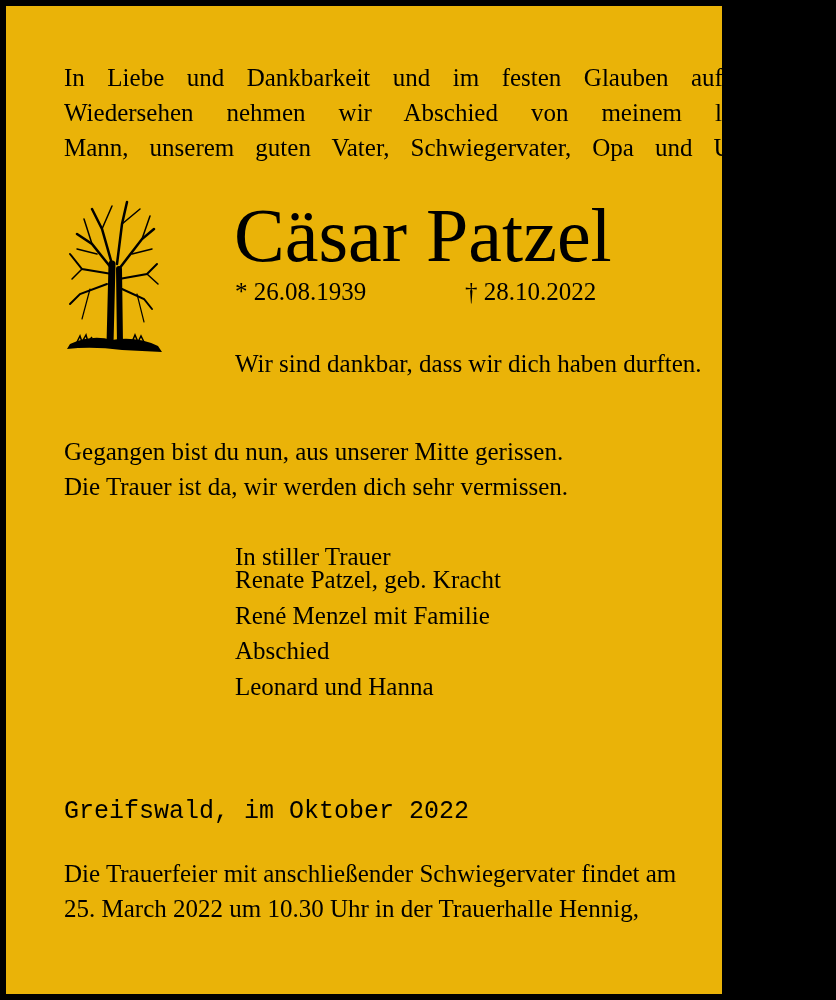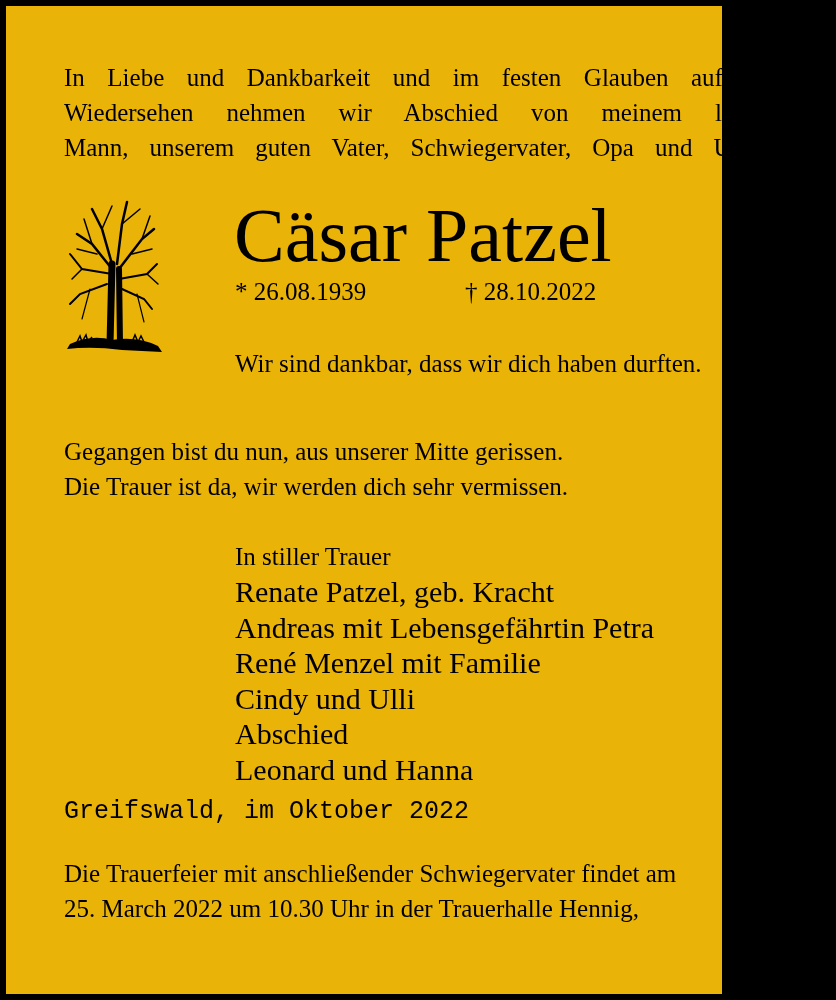--- a/index.html
+++ b/index.html
@@ -8,21 +8,21 @@
   .t { position: absolute; font-size: 25px; line-height: 35px; white-space: nowrap; }
   .intro { left: 58px; top: 54px; width: 712px; }
   .intro .ln { display: block; text-align: justify; text-align-last: justify; height: 35px; }
   .intro .ln.last { text-align-last: justify; }
   .name { position: absolute; left: 228px; top: 184px; font-size: 76px; line-height: 90px; white-space: nowrap; }
   .birth { left: 229px; top: 268px; }
   .death { left: 459px; top: 268px; }
   .quote1 { left: 229px; top: 340px; }
   .poem { left: 58px; top: 404px; margin-top: 24px; }
   .mourn-head { left: 229px; top: 533px; font-family: Liberation Serif, serif; }
-  .mourners { position: absolute; left: 229px; top: 568px; font-size: 30px; line-height: 35.5px; }
+  .mourners { position: absolute; left: 229px; top: 556px; font-size: 25px; line-height: 35.5px; }
   .mourners div { white-space: nowrap; }
   .place { left: 58px; top: 788px; font-family: Liberation Mono, monospace; }
   .funeral { left: 58px; top: 850px; }
   .tree { position: absolute; left: 56px; top: 188px; width: 100px; height: 160px; }
 </style>
 </head>
 <body>
 
 <div class="frame">
 
@@ -67,23 +67,21 @@
 
   <div class="t poem">
     <div>Gegangen bist du nun, aus unserer Mitte gerissen.</div>
     <div>Die Trauer ist da, wir werden dich sehr vermissen.</div>
   </div>
 
   <div class="t mourn-head">In stiller Trauer</div>
 
   <div class="mourners">
     <div>Renate Patzel, geb. Kracht</div>
-    <div>Andreas mit Lebensgefährtin Petra</div>
     <div>René Menzel mit Familie</div>
-    <div>Cindy und Ulli</div>
     <div>Abschied</div>
     <div>Leonard und Hanna</div>
   </div>
 
   <div class="t place">Greifswald, im Oktober 2022</div>
 
   <div class="t funeral">
     <div>Die Trauerfeier mit anschließender Schwiegervater findet am</div>
     <div>25. March 2022 um 10.30 Uhr in der Trauerhalle Hennig,</div>
   </div>

